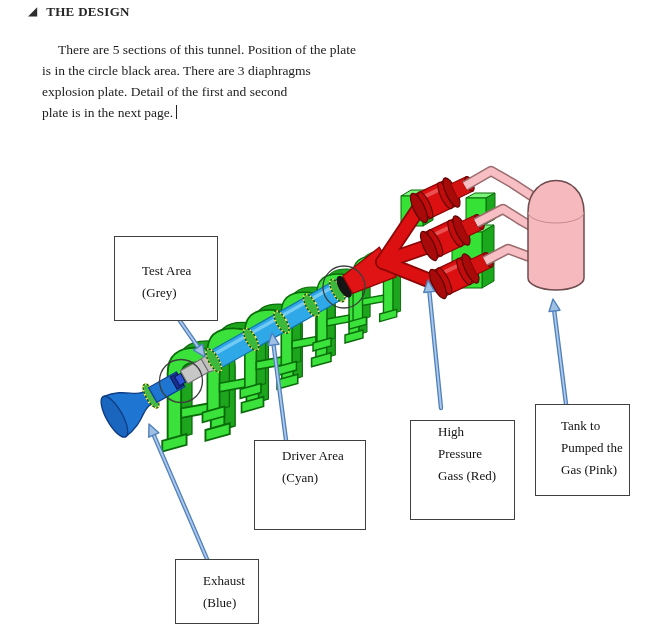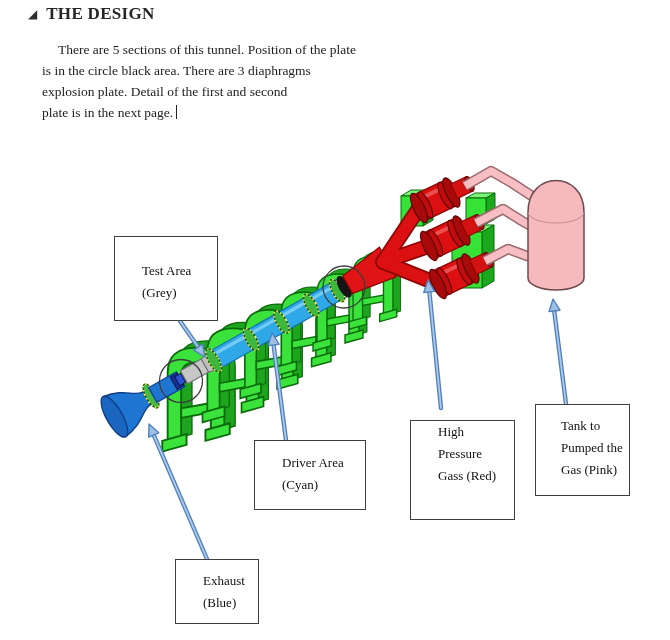--- a/index.html
+++ b/index.html
@@ -1,29 +1,29 @@
 <!DOCTYPE html>
 <html><head>
 <meta charset="utf-8">
 <style>
   html,body{margin:0;padding:0;background:#fff;}
   .page{position:relative;width:670px;height:640px;background:#fff;overflow:hidden;
         font-family:"Liberation Serif","DejaVu Serif",serif;color:#1c1c1c;}
   .heading-row{position:absolute;left:28px;top:4px;display:flex;align-items:baseline;}
   .collapse-tri{font-size:12px;color:#2e2e2e;margin-right:9px;cursor:default;transform:translateY(-1px);}
-  .heading-title{font-size:17px;font-weight:bold;letter-spacing:.3px;color:#262626;}
+  .heading-title{font-size:13px;font-weight:bold;letter-spacing:.3px;color:#262626;}
   .paragraph{position:absolute;left:42px;top:39px;width:410px;font-size:13.5px;line-height:21px;}
   .preline{white-space:pre-line;margin-left:16px;}
   .cursor{display:inline-block;width:1.2px;height:14px;background:#222;margin-left:3px;vertical-align:-2px;}
   .diagram-svg{position:absolute;left:0;top:0;}
   .callout{position:absolute;background:#fff;border:1.4px solid #3f3f3f;box-sizing:border-box;
            font-size:13px;line-height:22px;color:#111;}
   .callout span{display:block;padding-left:11px;}
   .box-test{left:114px;top:236px;width:104px;height:85px;padding-top:23px;}
-  .box-driver{left:254px;top:440px;width:112px;height:70px;padding-top:11px;}
+  .box-driver{left:254px;top:440px;width:112px;height:90px;padding-top:4px;}
   .box-high{left:410px;top:420px;width:105px;height:100px;}
   .box-tank{left:535px;top:404px;width:95px;height:92px;padding-top:10px;}
   .box-tank span{padding-left:9px;}
   .box-exhaust{left:175px;top:559px;width:84px;height:65px;padding-top:10px;}
   
   .supA{fill:#1ea51e;stroke:#0a6b0a;stroke-width:1;}
   .supB{fill:#3be23b;stroke:#0a6b0a;stroke-width:1.4;}
   .gtop{fill:#7cf47c;stroke:#0a6b0a;stroke-width:1;}
   .gfront{fill:#35e235;stroke:#0a6b0a;stroke-width:1;}
   .gside{fill:#1ca81c;stroke:#0a6b0a;stroke-width:1;}

